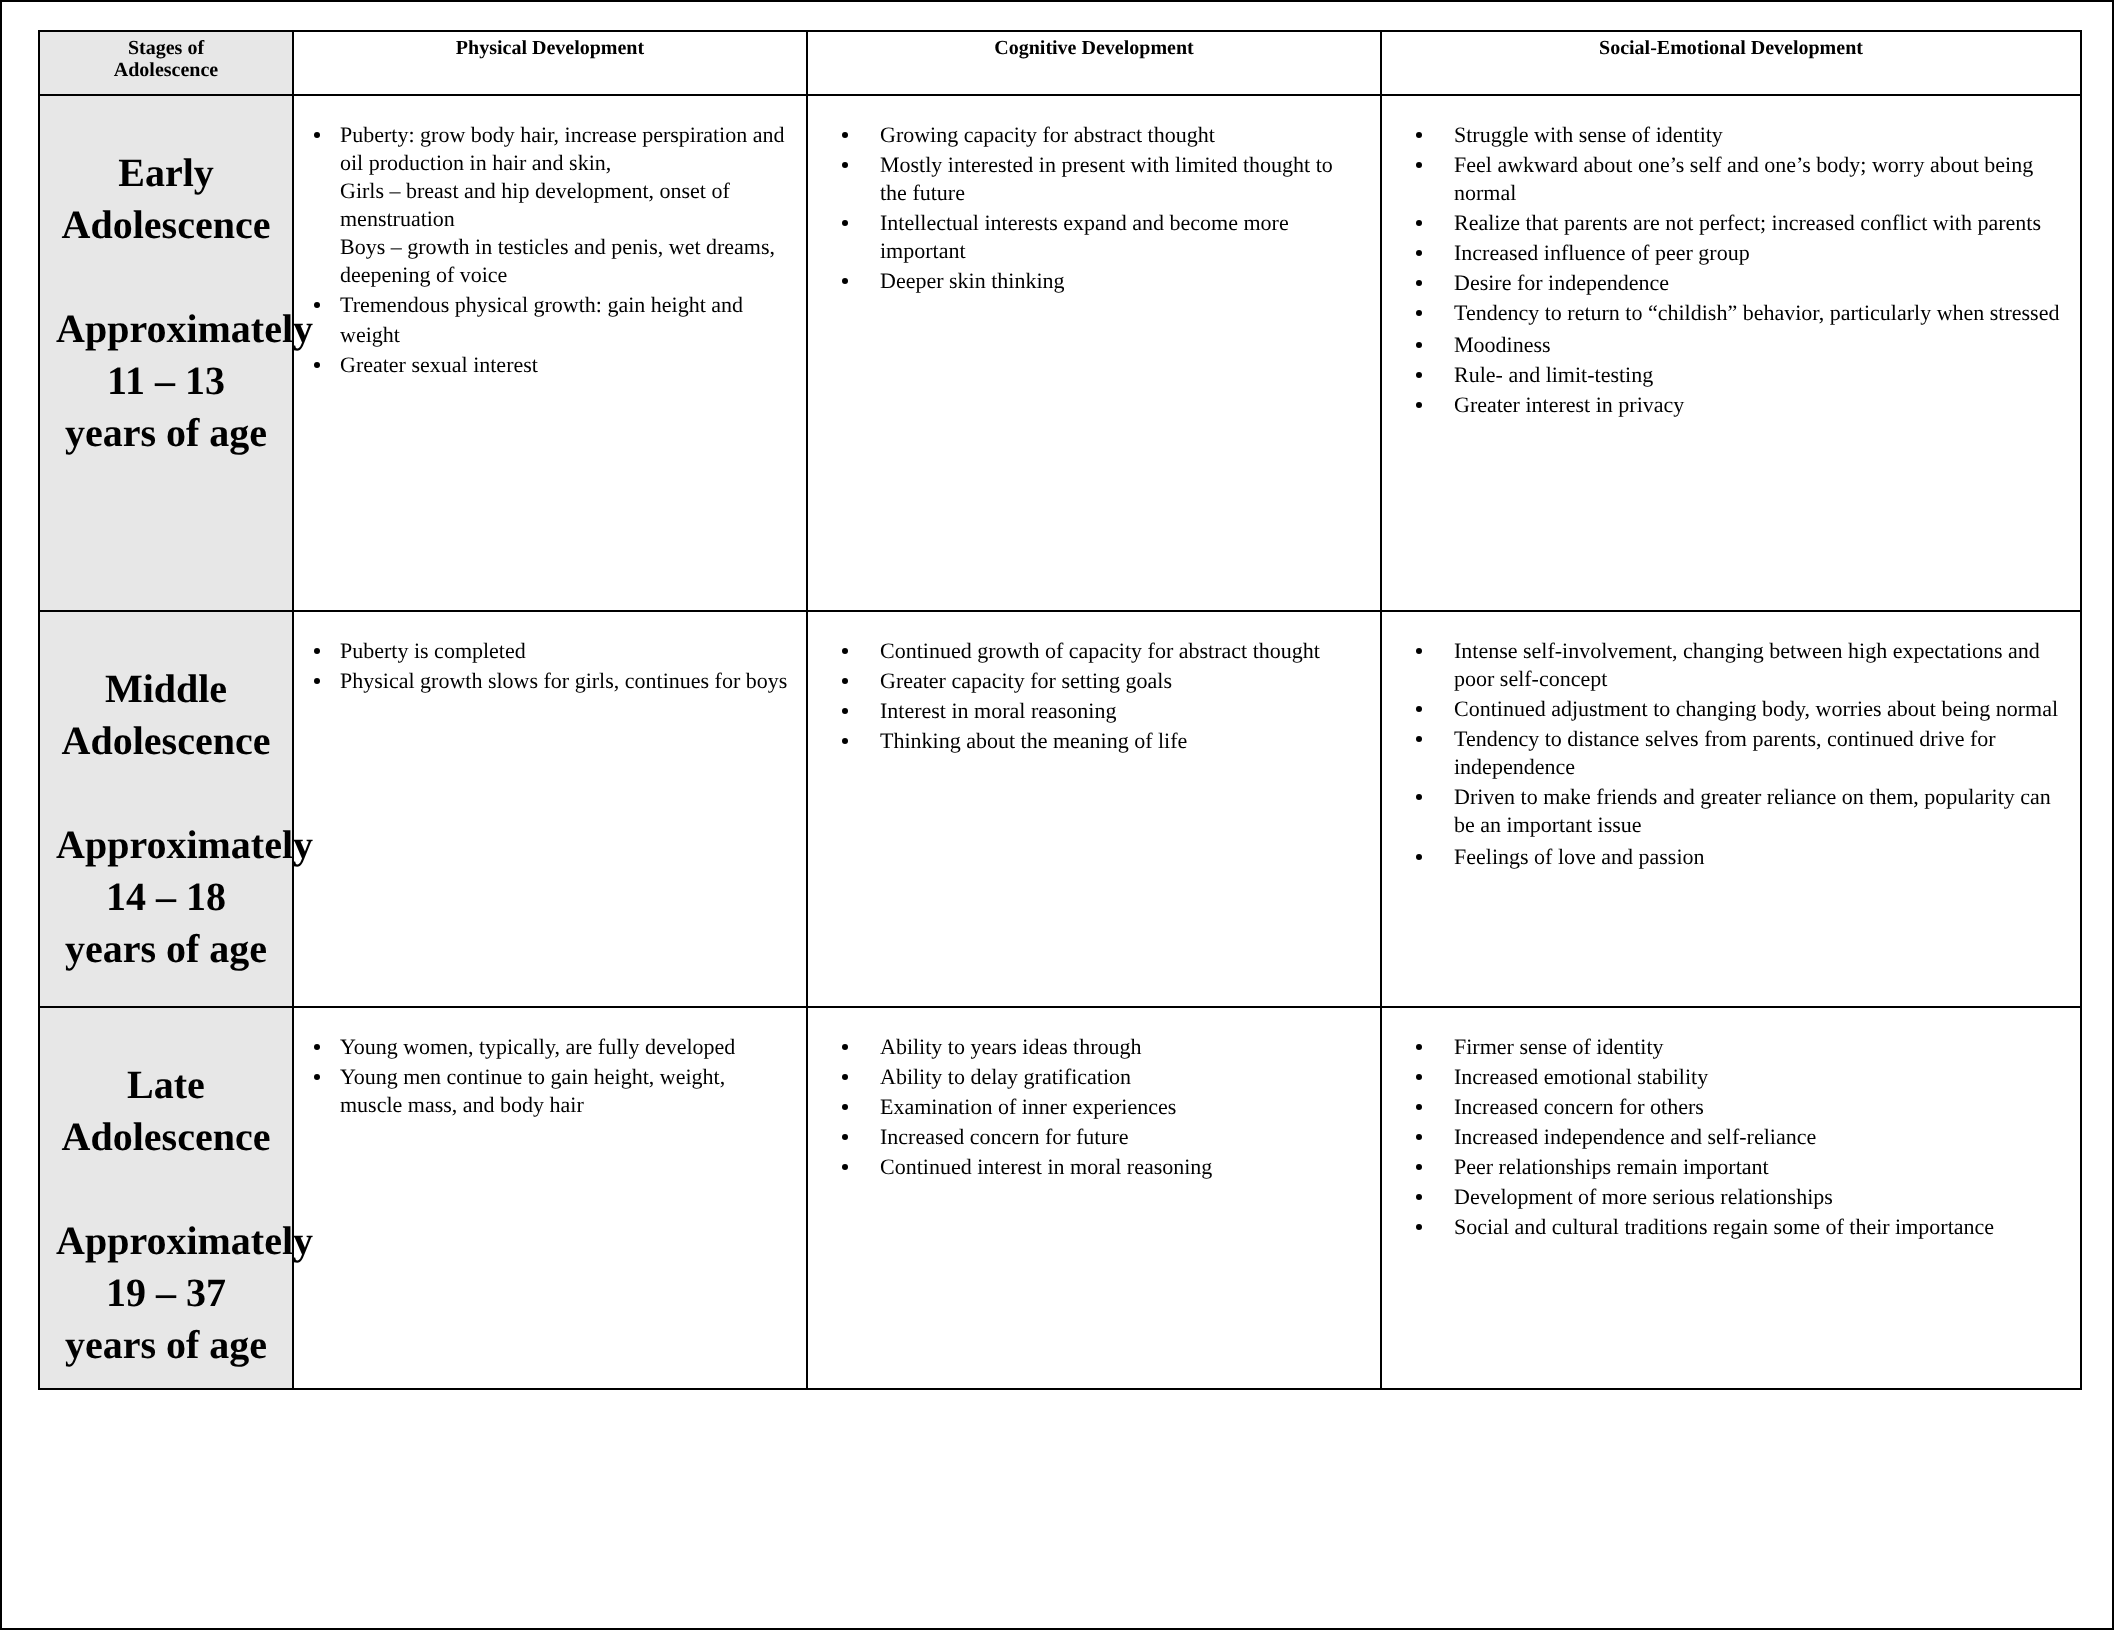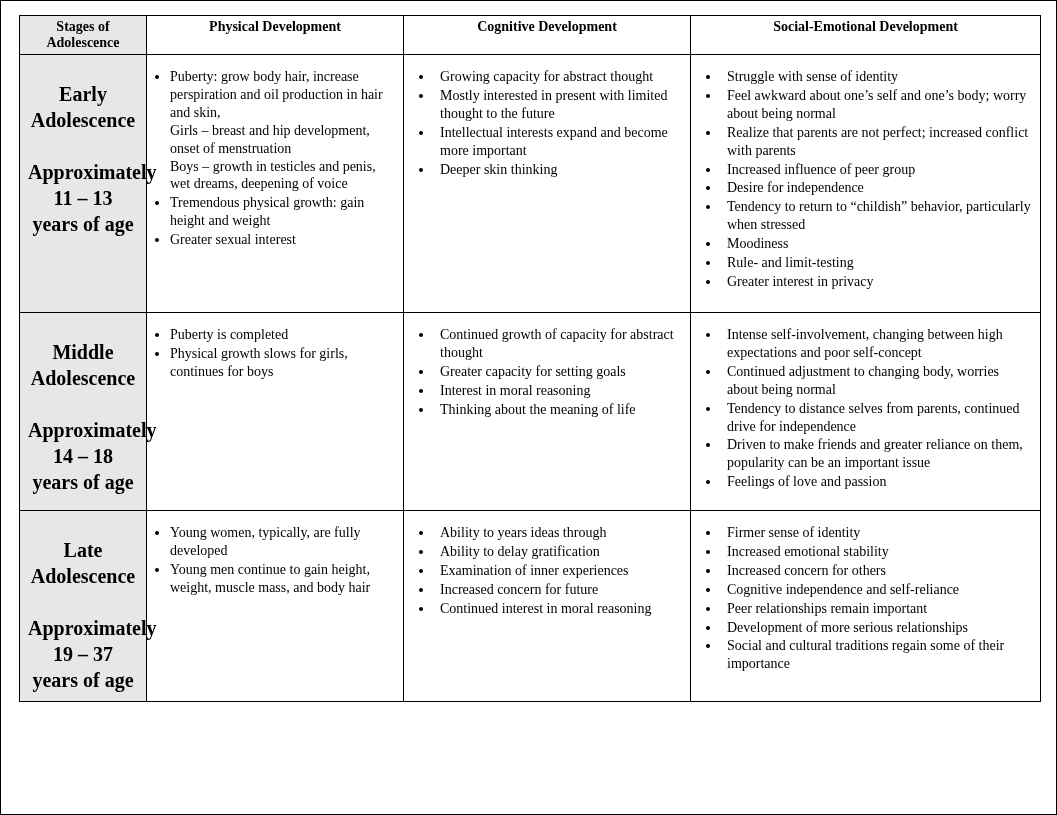--- a/index.html
+++ b/index.html
@@ -23,32 +23,32 @@
   table.dev-table {
     border-collapse: collapse;
     width: 1021px;
     table-layout: fixed;
   }
   .dev-table th, .dev-table td {
     border: 1px solid #000;
     vertical-align: top;
   }
   .dev-table th {
-    font-size: 14px;
+    font-size: 10px;
     font-weight: bold;
     text-align: center;
     padding: 3px 4px;
     white-space: pre-line;
     background: #fff;
   }
   .dev-table th.stage-col {
     background: #e7e7e7;
   }
   .dev-table td {
-    font-size: 14px;
+    font-size: 11px;
     line-height: 1.28;
     padding: 13px 8px 8px 8px;
   }
   .dev-table td.stage-col {
     background: #e7e7e7;
     font-weight: bold;
     text-align: center;
     white-space: pre-line;
     padding-top: 26px;
     font-size: 20px;
@@ -196,21 +196,21 @@
               <li>Examination of inner experiences</li>
               <li>Increased concern for future</li>
               <li>Continued interest in moral reasoning</li>
             </ul>
         </td>
         <td class="soc-cell">
           <ul class="bullets">
               <li>Firmer sense of identity</li>
               <li>Increased emotional stability</li>
               <li>Increased concern for others</li>
-              <li>Cognitive independence and self-reliance</li>
+              <li>Increased independence and self-reliance</li>
               <li>Peer relationships remain important</li>
               <li>Development of more serious relationships</li>
               <li>Social and cultural traditions regain some of their importance</li>
             </ul>
         </td>
       </tr>
     </tbody>
   </table>
 
 </div>

